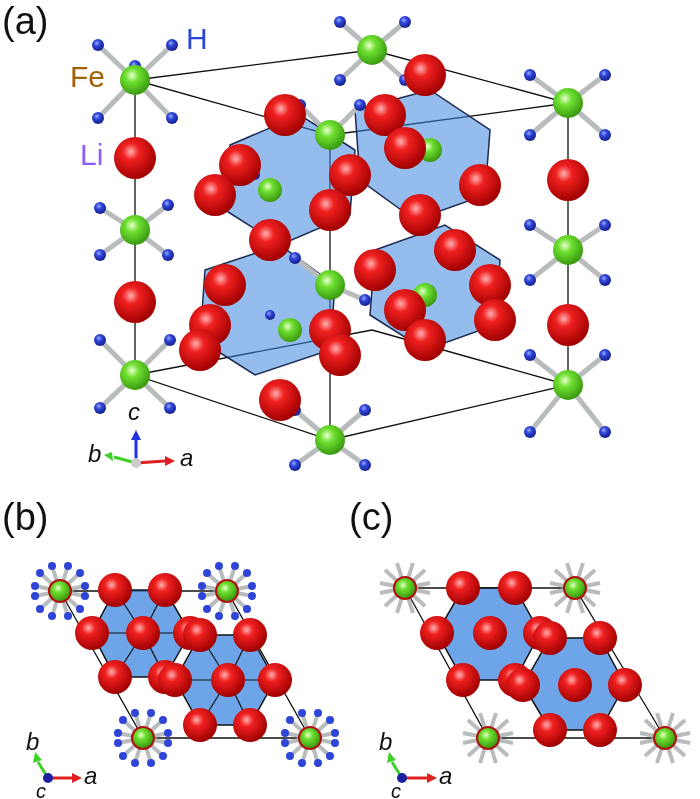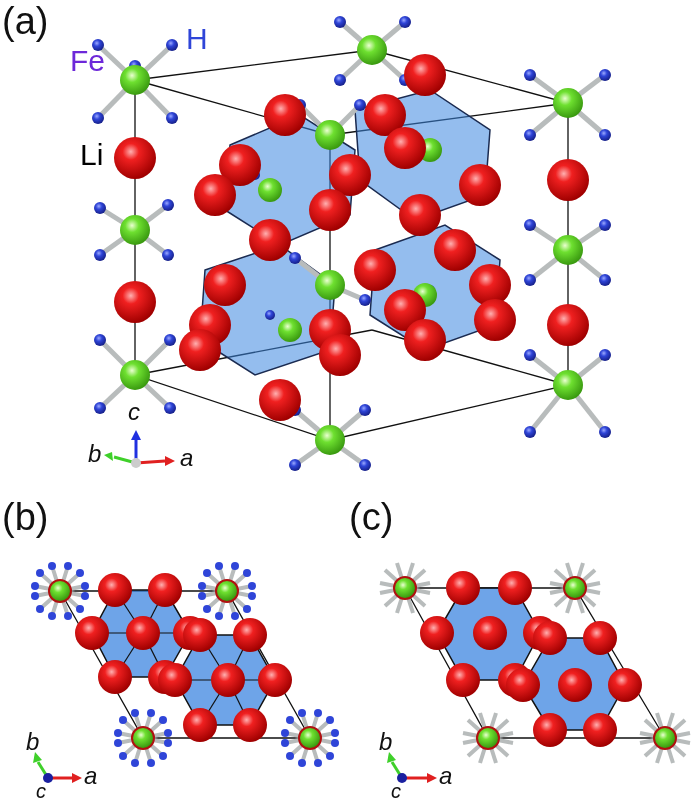--- a/index.html
+++ b/index.html
@@ -9,22 +9,22 @@
   .elem-label{position:absolute;font-size:30px;font-family:"Liberation Sans",sans-serif;}
   .axis-label{position:absolute;font-size:24px;font-style:italic;color:#111;font-family:"Liberation Sans",sans-serif;}
   svg{position:absolute;left:0;top:0;}
 </style>
 </head>
 <body>
 
 <div class="panel" style="left:0;top:0;width:700px;height:490px;">
   <div class="panel-label" style="left:2px;top:0px;">(a)</div>
   <div class="elem-label" style="left:186px;top:22px;color:#2f45d8;">H</div>
-  <div class="elem-label" style="left:70px;top:44px;color:#6d28d9;">Fe</div>
-  <div class="elem-label" style="left:80px;top:138px;color:#000000;">Li</div>
+  <div class="elem-label" style="left:70px;top:60px;color:#a16207;">Fe</div>
+  <div class="elem-label" style="left:80px;top:138px;color:#8b5cf6;">Li</div>
 
   <svg width="700" height="490">
     <defs>
       <radialGradient id="gLi" cx="40%" cy="35%" r="65%">
         <stop offset="0%" stop-color="#ffb0b0"></stop>
           <stop offset="30%" stop-color="#f02020"></stop>
           <stop offset="100%" stop-color="#a00000"></stop>
       </radialGradient>
       <radialGradient id="gFe" cx="40%" cy="35%" r="65%">
         <stop offset="0%" stop-color="#eaffd0"></stop>

